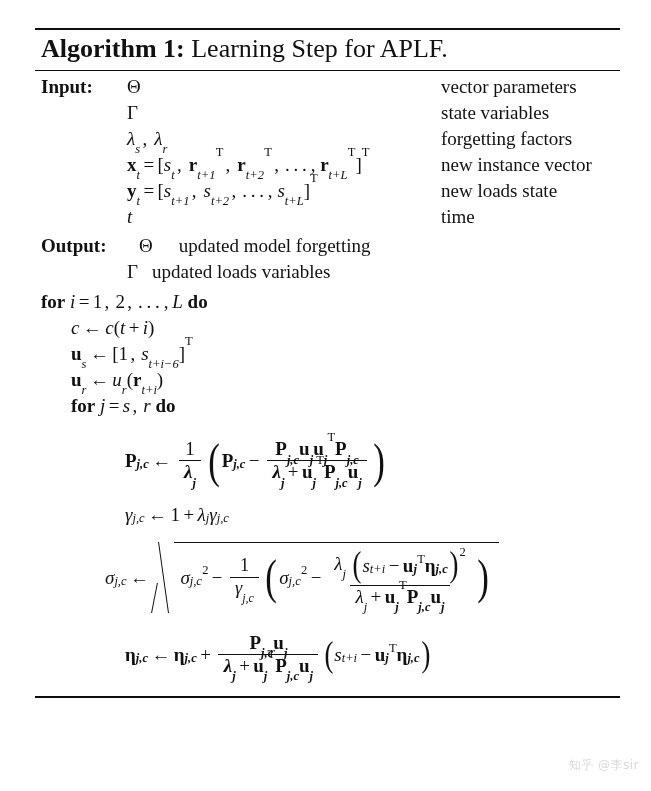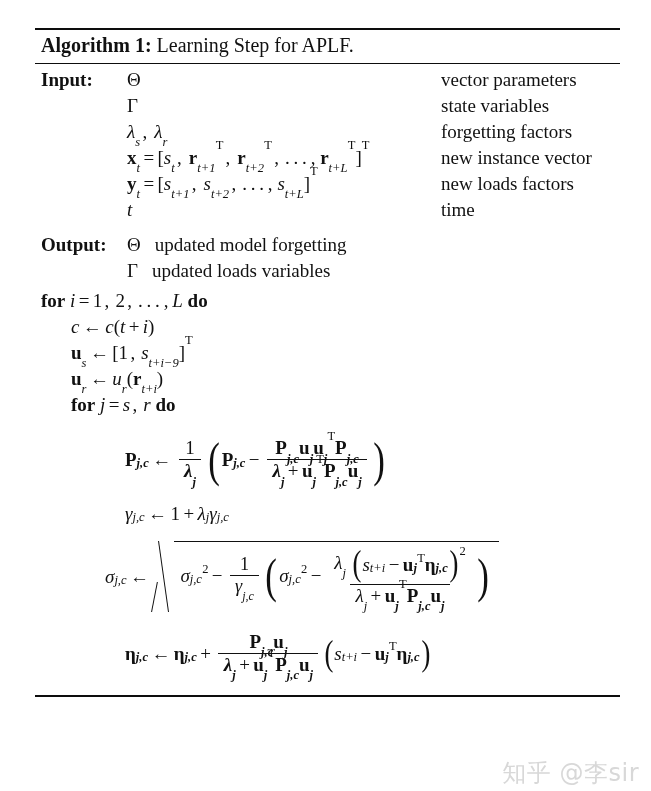--- a/index.html
+++ b/index.html
@@ -23,21 +23,21 @@
     width: 585px;
   }
 
   
   .rule-top    { border-top: 2.2px solid #0d0d0d; }
   .rule-mid    { border-top: 1.6px solid #0d0d0d; }
   .rule-bottom { border-top: 2.2px solid #0d0d0d; }
 
   .caption {
     padding: 4px 2px 5px 6px;
-    font-size: 20px;
+    font-size: 26px;
     line-height: 1.18;
     white-space: nowrap;
   }
   .caption .algo-kw { font-weight: bold; }
 
   .body-area {
     padding: 6px 0 20px 6px;
     font-size: 19px;
   }
 
@@ -151,21 +151,21 @@
     align-items: center;
     white-space: nowrap;
     line-height: 1.0;
   }
 
   
   .watermark {
     position: absolute;
     right: 12px;
     top: 757px;
-    font-size: 24px;
+    font-size: 12px;
     color: #d8d8d8;
     letter-spacing: .5px;
     white-space: nowrap;
     font-family: "DejaVu Sans", sans-serif;
   }
 </style>
 </head>
 <body>
 
 <div class="algorithm-box">
@@ -212,30 +212,30 @@
       <span class="desc">new instance vector</span>
     </div>
 
     <div class="line io-line">
       <span class="lbl-pad"></span>
       <span class="expr">
         <span class="mb">y</span><sub class="mi">t</sub><span class="op">=</span>[<span class="mi">s</span><sub class="mi">t+1</sub><span class="opn">,</span>
         <span class="mi">s</span><sub class="mi">t+2</sub><span class="opn">,</span> . . . ,
         <span class="mi">s</span><sub class="mi">t+L</sub>]<sup class="mup">T</sup>
       </span>
-      <span class="desc">new loads factors</span>
+      <span class="desc">new loads state</span>
     </div>
 
     <div class="line io-line">
       <span class="lbl-pad"></span>
       <span class="expr"><span class="mi">t</span></span>
       <span class="desc">time</span>
     </div>
 
-    <div class="line" style="margin-top:16px;">
+    <div class="line" style="margin-top:10px;gap:12px;">
       <span class="lbl">Output:</span>
       <span class="expr"><span class="mup">Θ</span></span>
       <span style="padding-left:14px;">updated model forgetting</span>
     </div>
 
     <div class="line">
       <span class="lbl-pad"></span>
       <span class="expr"><span class="mup">Γ</span></span>
       <span style="padding-left:14px;">updated loads variables</span>
     </div>
@@ -247,21 +247,21 @@
     </div>
 
     <div class="line indent1">
       <span class="expr">
         <span class="mi">c</span><span class="op">←</span><span class="mi">c</span>(<span class="mi">t</span><span class="op">+</span><span class="mi">i</span>)
       </span>
     </div>
 
     <div class="line indent1">
       <span class="expr">
-        <span class="mb">u</span><sub class="mi">s</sub><span class="op">←</span>[1<span class="opn">,</span> <span class="mi">s</span><sub class="mi">t+i−9</sub>]<sup class="mup">T</sup>
+        <span class="mb">u</span><sub class="mi">s</sub><span class="op">←</span>[1<span class="opn">,</span> <span class="mi">s</span><sub class="mi">t+i−6</sub>]<sup class="mup">T</sup>
       </span>
     </div>
 
     <div class="line indent1">
       <span class="expr">
         <span class="mb">u</span><sub class="mi">r</sub><span class="op">←</span><span class="mi">u</span><sub class="mi">r</sub>(<span class="mb">r</span><sub class="mi">t+i</sub>)
       </span>
     </div>
 
     <div class="line indent1">

